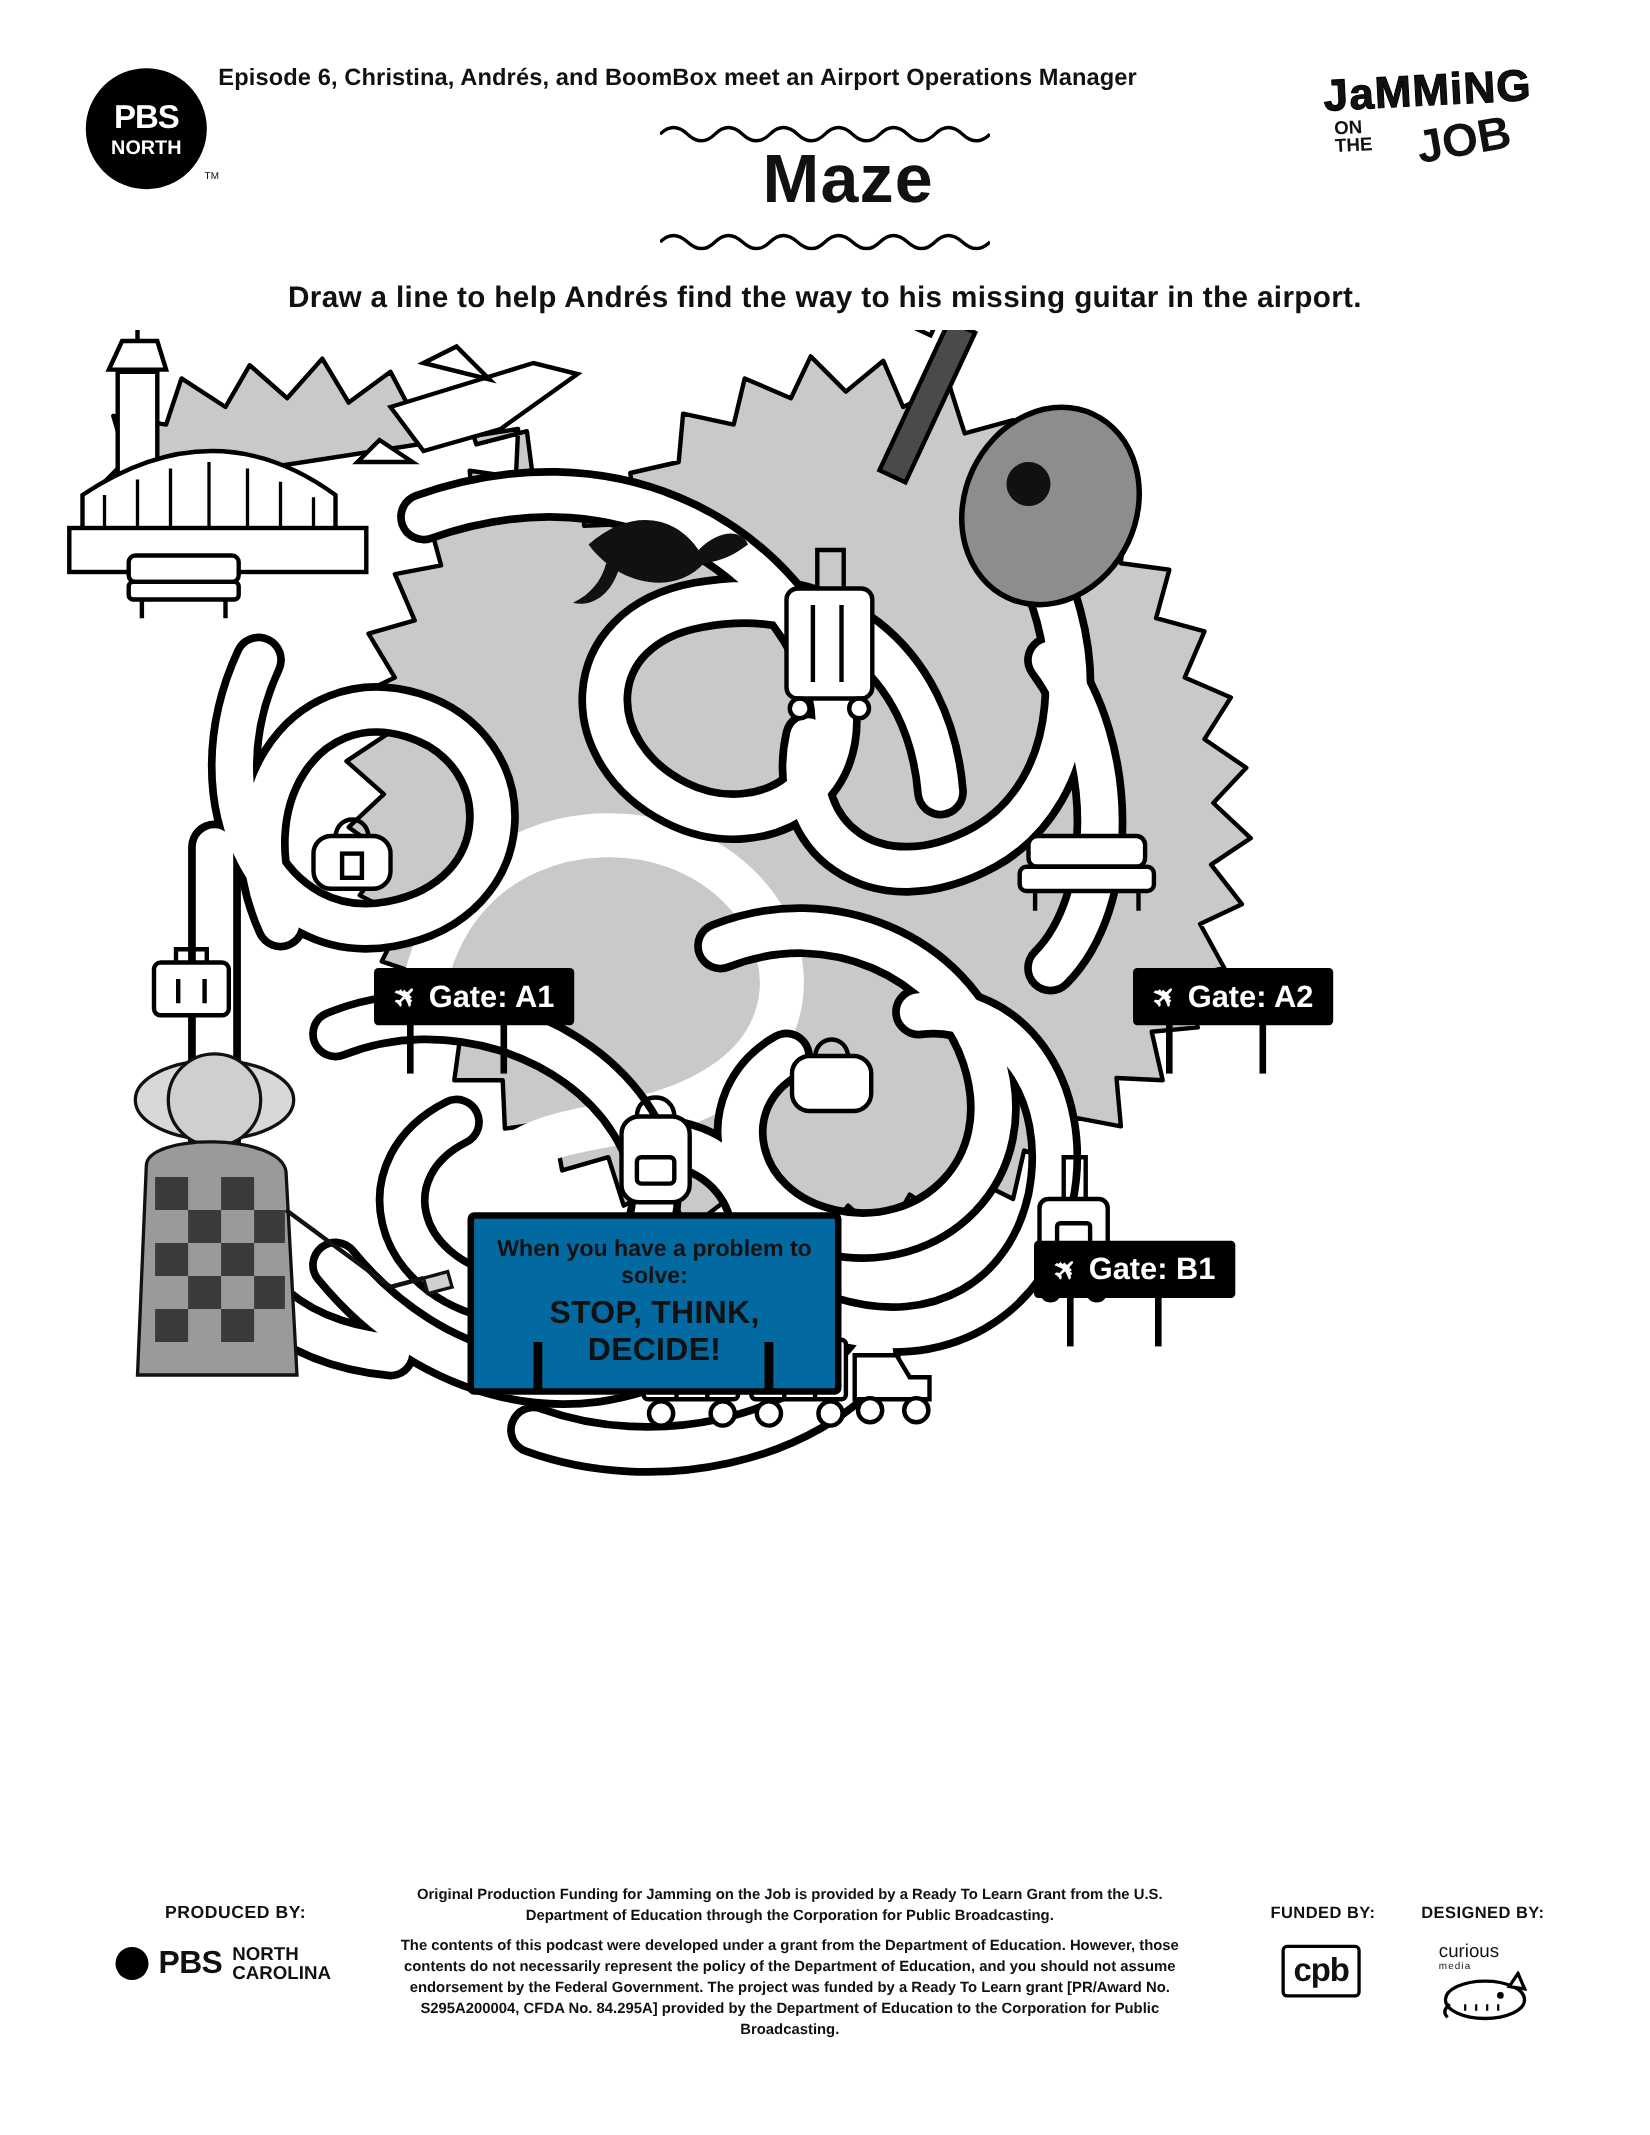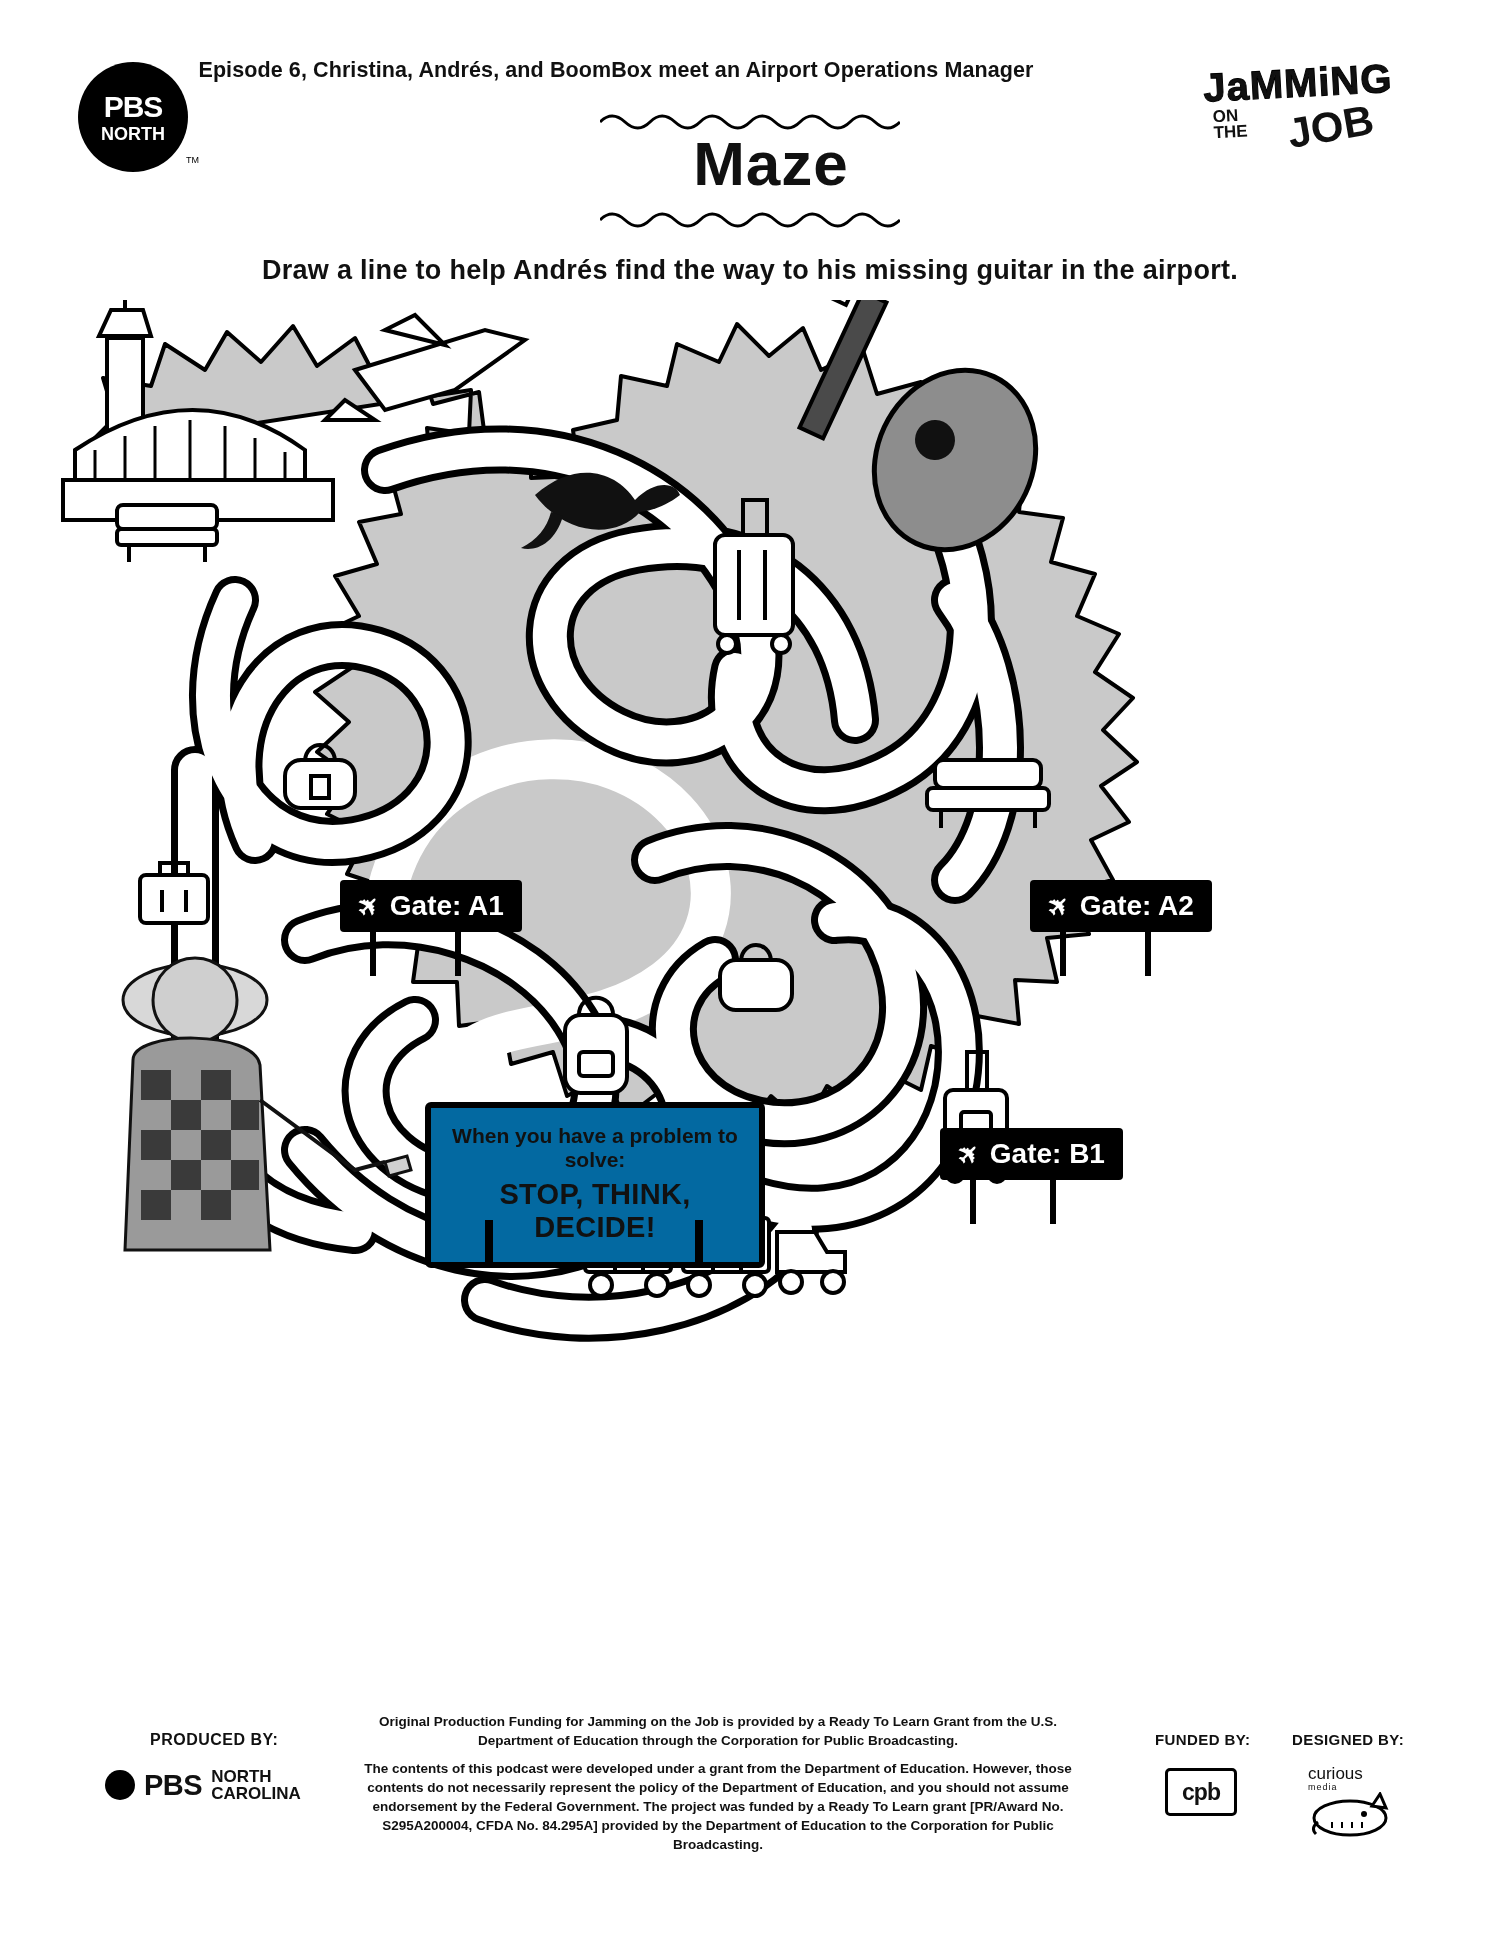--- a/index.html
+++ b/index.html
@@ -194,21 +194,21 @@
     left: 1155px; top: 41px;
     font-size: 15px; font-weight: bold; letter-spacing: 0.4px;
   }
   .cpb {
     position: absolute;
     left: 1165px; top: 78px;
     width: 72px; height: 48px;
     border: 3px solid #000;
     border-radius: 5px;
     display: flex; align-items: center; justify-content: center;
-    font-size: 23px; font-weight: bold; letter-spacing: -1px;
+    font-size: 30px; font-weight: bold; letter-spacing: -1px;
   }
   .designed-by {
     position: absolute;
     left: 1292px; top: 41px;
     font-size: 15px; font-weight: bold; letter-spacing: 0.4px;
   }
   .curious {
     position: absolute;
     left: 1308px; top: 74px;
     width: 120px;

